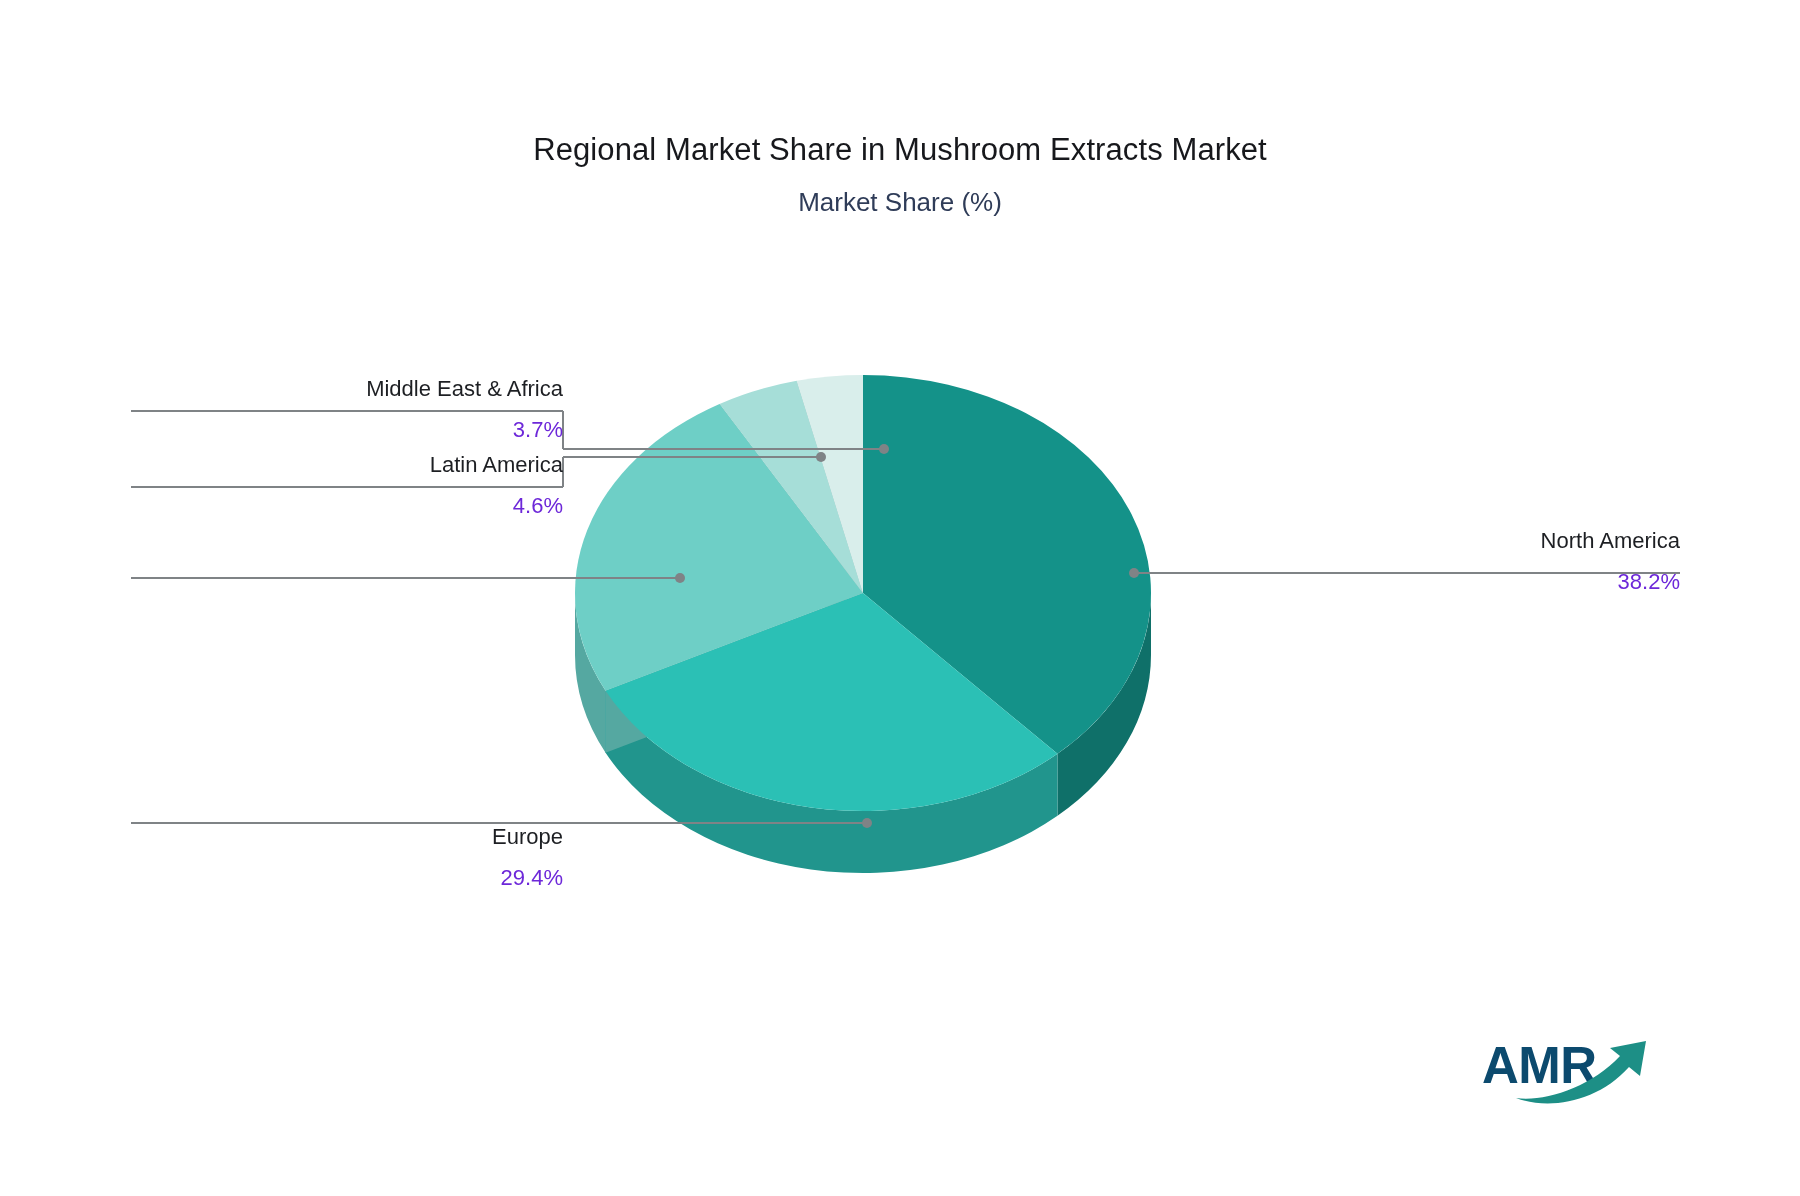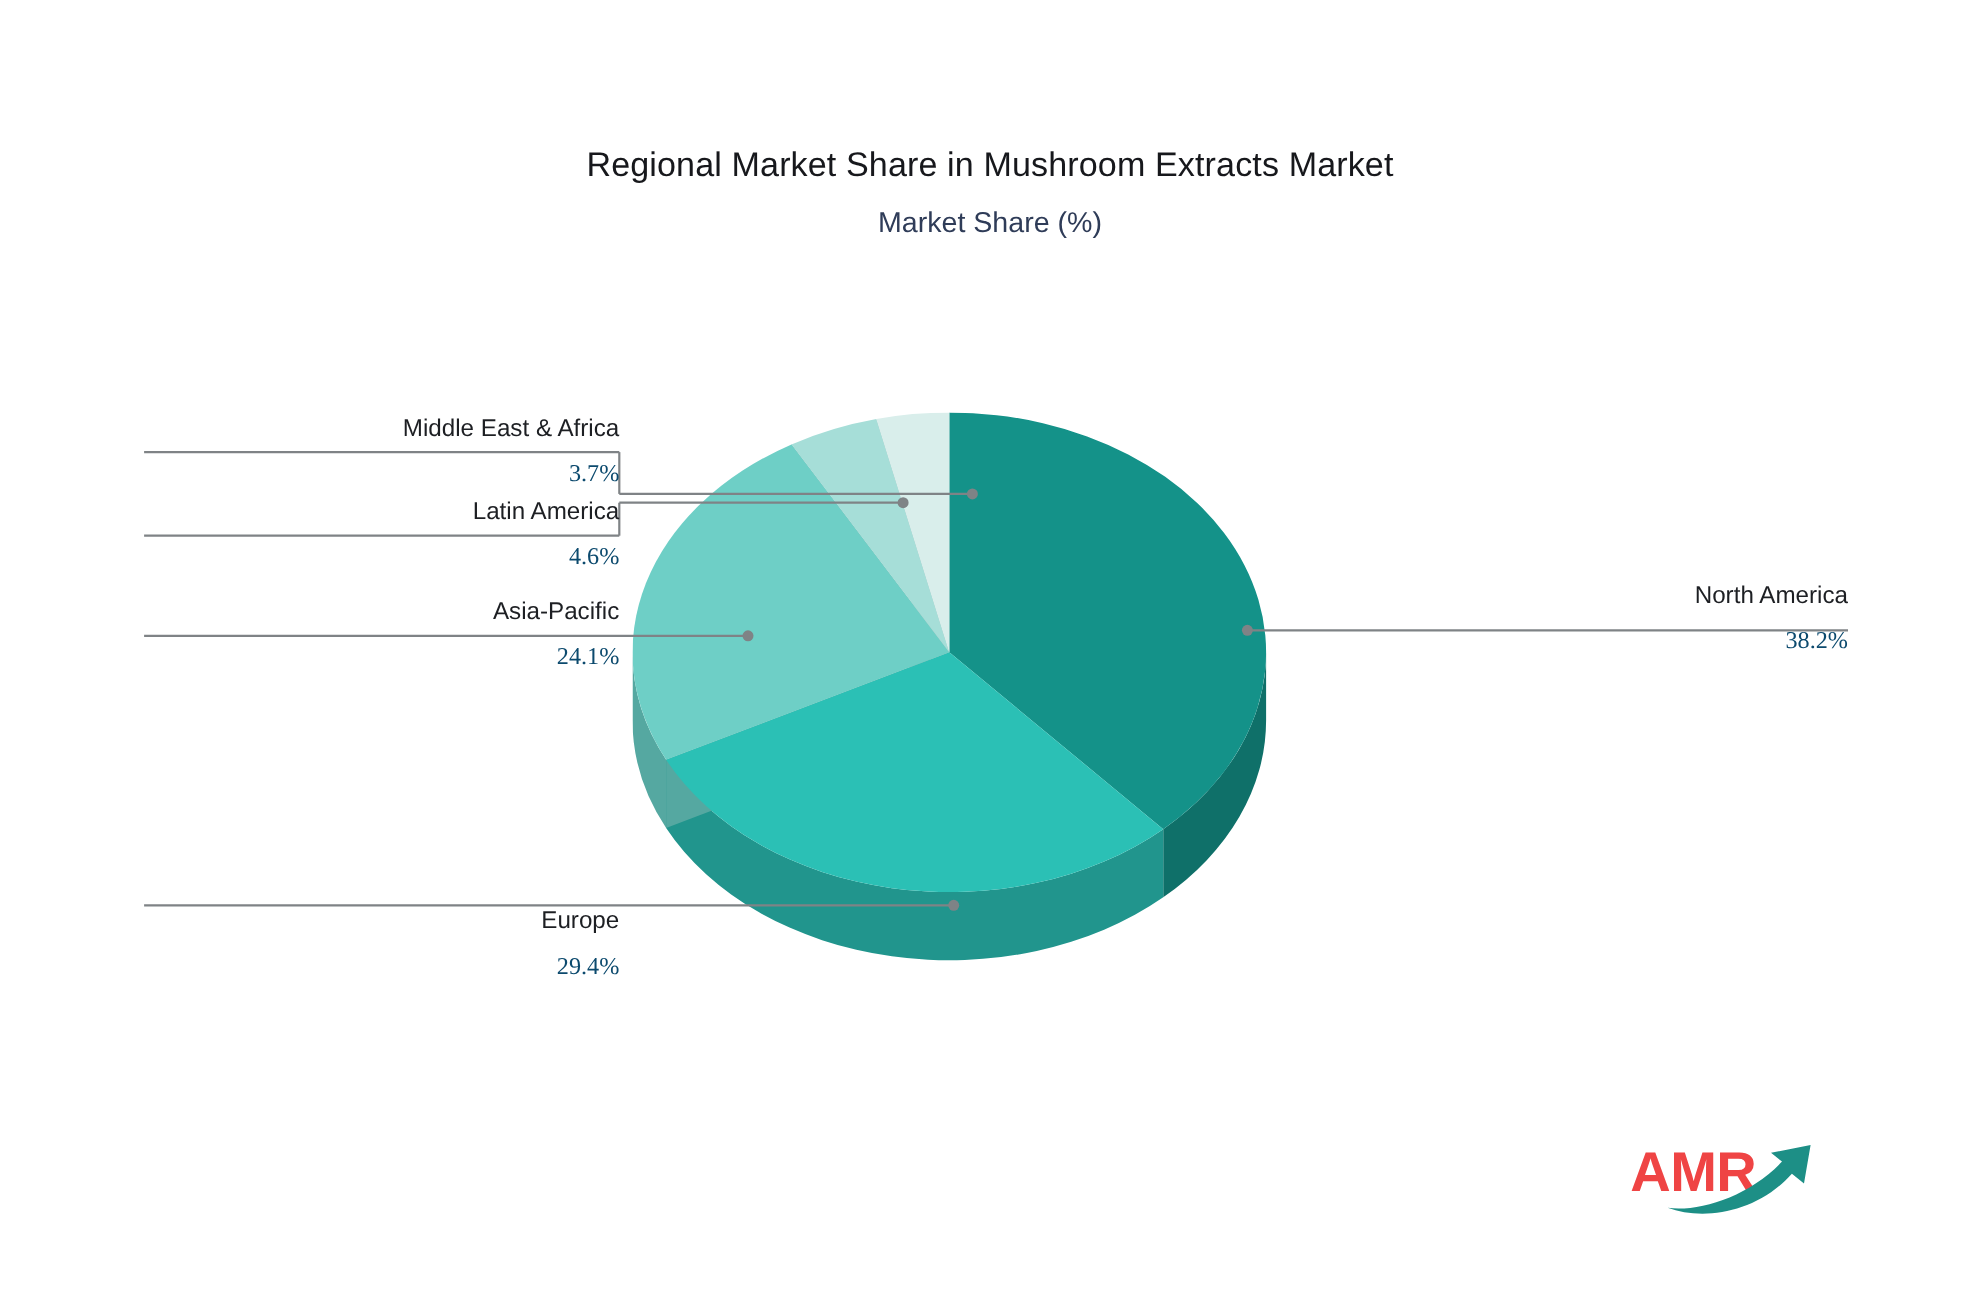--- a/index.html
+++ b/index.html
@@ -51,24 +51,23 @@
     position: absolute;
     font-size: 22px;
     line-height: 1;
   }
   .label-name {
     color: #1d1f23;
     white-space: nowrap;
     padding-bottom: 9px;
   }
   .label-value {
-    color: #0c4a6e;
+    color: #6d28d9;
     white-space: nowrap;
     padding-top: 10px;
-    font-family: Liberation Serif, serif;
   }
   .label-left .label-name,
   .label-left .label-value { text-align: right; }
   .label-right .label-name,
   .label-right .label-value { text-align: right; }
 
   #leaders {
     position: absolute;
     left: 0; top: 0;
     width: 1800px; height: 1196px;
@@ -80,21 +79,21 @@
     top: 1032px;
     width: 180px;
     height: 78px;
   }
   .logo-text {
     position: absolute;
     left: 0;
     top: 4px;
     font-size: 51px;
     font-weight: bold;
-    color: #ef4444;
+    color: #0c4a6e;
     letter-spacing: -0.5px;
   }
 </style>
 </head>
 <body>
 
 <div id="stage">
 
   <div class="chart-title">Regional Market Share in Mushroom Extracts Market</div>
   <div class="chart-subtitle">Market Share (%)</div>
@@ -138,24 +137,20 @@
   <div class="label-block label-left" style="left:131px; top:378px; width:432px;">
     <div class="label-name">Middle East &amp; Africa</div>
     <div class="label-value">3.7%</div>
   </div>
 
   <div class="label-block label-left" style="left:131px; top:454px; width:432px;">
     <div class="label-name">Latin America</div>
     <div class="label-value">4.6%</div>
   </div>
 
-  <div class="label-block label-left" style="left:131px; top:545px; width:432px;">
-    <div class="label-name">Asia-Pacific</div>
-    <div class="label-value">24.1%</div>
-  </div>
 
   <div class="label-block label-left" style="left:131px; top:826px; width:432px;">
     <div class="label-name">Europe</div>
     <div class="label-value">29.4%</div>
   </div>
 
   <div class="label-block label-right" style="left:1180px; top:530px; width:500px;">
     <div class="label-name">North America</div>
     <div class="label-value">38.2%</div>
   </div>

